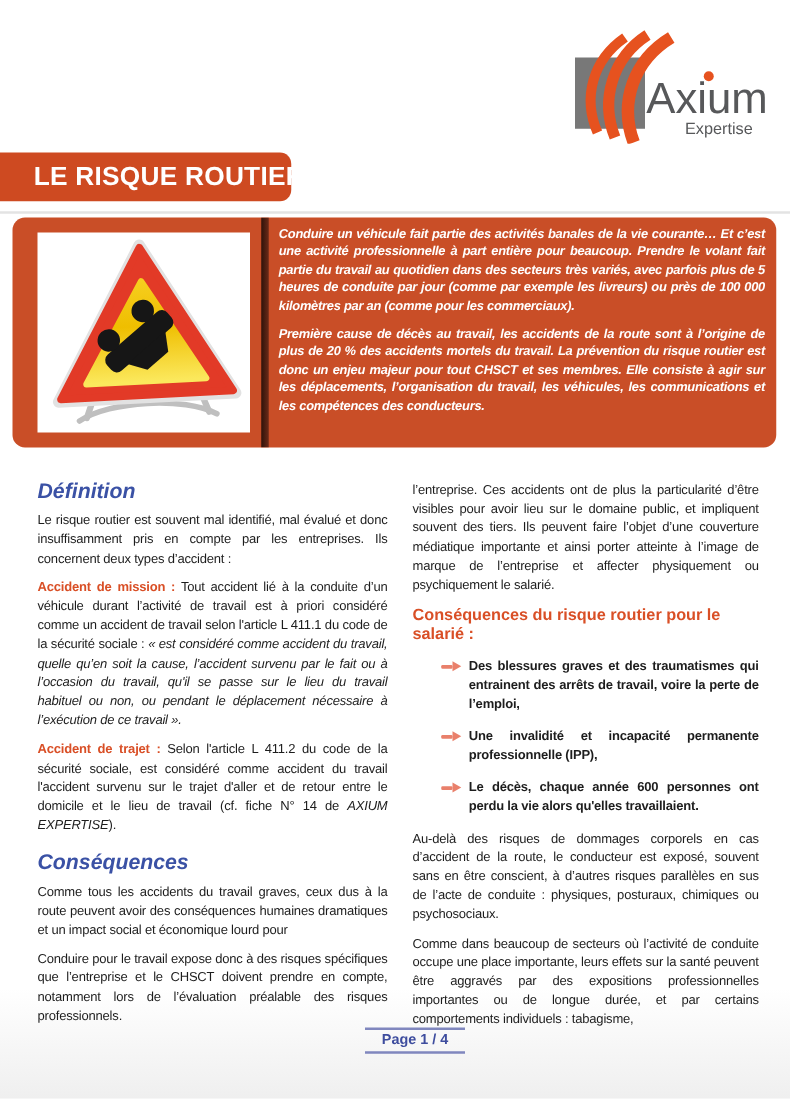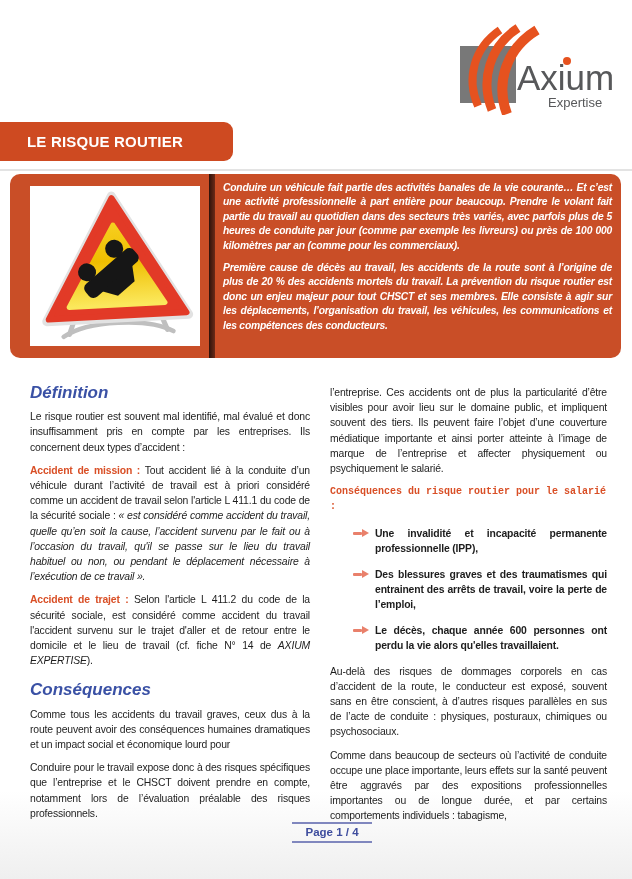--- a/index.html
+++ b/index.html
@@ -10,21 +10,21 @@
   }
   
   .logo{position:absolute;left:450px;top:20px;width:165px;height:95px;}
   
   .banner{
     position:absolute;left:0;top:122px;width:233px;height:39px;
     background:#CE4A21;border-radius:0 9px 9px 0;
     display:flex;align-items:center;
   }
   .banner span{
-    color:#fff;font-weight:bold;font-size:15px;letter-spacing:.2px;
+    color:#fff;font-weight:bold;font-size:21px;letter-spacing:.2px;
     padding-left:27px;white-space:nowrap;
   }
   .topline{position:absolute;left:0;top:169px;width:632px;height:2px;background:#E3E3E3;}
   
   .intro-block{
     position:absolute;left:10px;top:174px;width:611px;height:184px;
     background:#C94E27;border-radius:10px;overflow:hidden;
   }
   .sign-box{position:absolute;left:20px;top:12px;width:170px;height:160px;background:#fff;}
   .intro-divider{
@@ -41,21 +41,21 @@
   .col{text-align:justify;font-size:10.4px;line-height:15.2px;letter-spacing:-.15px;}
   .col.left{width:280px;}
   .col.right{width:277px;}
   .col p{margin:0 0 8px;}
   h2.blue{
     color:#3A51A5;font-style:italic;font-weight:bold;font-size:17px;
     margin:0 0 9px;letter-spacing:0;
   }
   h2.blue.second{margin-top:14px;}
   .olabel{color:#D94F26;font-weight:bold;}
-  h3.osub{color:#D94F26;font-size:10px;margin:6px 0 11px;letter-spacing:0;text-align:left;font-family:Liberation Mono, monospace;}
+  h3.osub{color:#D94F26;font-size:13px;margin:6px 0 11px;letter-spacing:0;text-align:left;}
   .bullet{position:relative;padding-left:45px;margin:0 0 11px;font-weight:bold;line-height:15px;}
   .arrow-icon{position:absolute;left:23px;top:3px;width:16px;height:9px;}
   .arrow-icon::before{
     content:"";position:absolute;left:0;top:3px;width:9px;height:3.5px;
     background:#E9806B;border-radius:1px;
   }
   .arrow-icon::after{
     content:"";position:absolute;right:0;top:0;width:0;height:0;
     border-left:7px solid #E9806B;border-top:4.5px solid transparent;border-bottom:4.5px solid transparent;
   }
@@ -133,22 +133,22 @@
       <p><span class="olabel">Accident de mission :</span> <span>Tout accident lié à la conduite d’un véhicule durant l’activité de travail est à priori considéré comme un accident de travail selon l'article L 411.1 du code de la sécurité sociale : </span><em>« est considéré comme accident du travail, quelle qu’en soit la cause, l’accident survenu par le fait ou à l’occasion du travail, qu'il se passe sur le lieu du travail habituel ou non, ou pendant le déplacement nécessaire à l’exécution de ce travail ».</em></p>
       <p><span class="olabel">Accident de trajet :</span> <span>Selon l'article L 411.2 du code de la sécurité sociale, est considéré comme accident du travail l'accident survenu sur le trajet d'aller et de retour entre le domicile et le lieu de travail (cf. fiche N° 14 de </span><em>AXIUM EXPERTISE</em><span>).</span></p>
       <h2 class="blue second">Conséquences</h2>
       <p>Comme tous les accidents du travail graves, ceux dus à la route peuvent avoir des conséquences humaines dramatiques et un impact social et économique lourd pour</p>
       <p>Conduire pour le travail expose donc à des risques spécifiques que l’entreprise et le CHSCT doivent prendre en compte, notamment lors de l’évaluation préalable des risques professionnels.</p>
     </div>
 
     <div class="col right">
       <p>l’entreprise. Ces accidents ont de plus la particularité d’être visibles pour avoir lieu sur le domaine public, et impliquent souvent des tiers. Ils peuvent faire l’objet d’une couverture médiatique importante et ainsi porter atteinte à l’image de marque de l’entreprise et affecter physiquement ou psychiquement le salarié.</p>
       <h3 class="osub">Conséquences du risque routier pour le salarié :</h3>
+      <div class="bullet"><span class="arrow-icon"></span><span>Des blessures graves et des traumatismes qui entrainent des arrêts de travail, voire la perte de l’emploi,</span></div>
       <div class="bullet"><span class="arrow-icon"></span><span>Une invalidité et incapacité permanente professionnelle (IPP),</span></div>
-      <div class="bullet"><span class="arrow-icon"></span><span>Des blessures graves et des traumatismes qui entrainent des arrêts de travail, voire la perte de l’emploi,</span></div>
       <div class="bullet"><span class="arrow-icon"></span><span>Le décès, chaque année 600 personnes ont perdu la vie alors qu'elles travaillaient.</span></div>
       <p>Au-delà des risques de dommages corporels en cas d’accident de la route, le conducteur est exposé, souvent sans en être conscient, à d’autres risques parallèles en sus de l’acte de conduite : physiques, posturaux, chimiques ou psychosociaux.</p>
       <p>Comme dans beaucoup de secteurs où l’activité de conduite occupe une place importante, leurs effets sur la santé peuvent être aggravés par des expositions professionnelles importantes ou de longue durée, et par certains comportements individuels : tabagisme,</p>
     </div>
   </div>
 
   <div class="footer">
     <span class="pageno">Page 1 / 4</span>
   </div>
 

